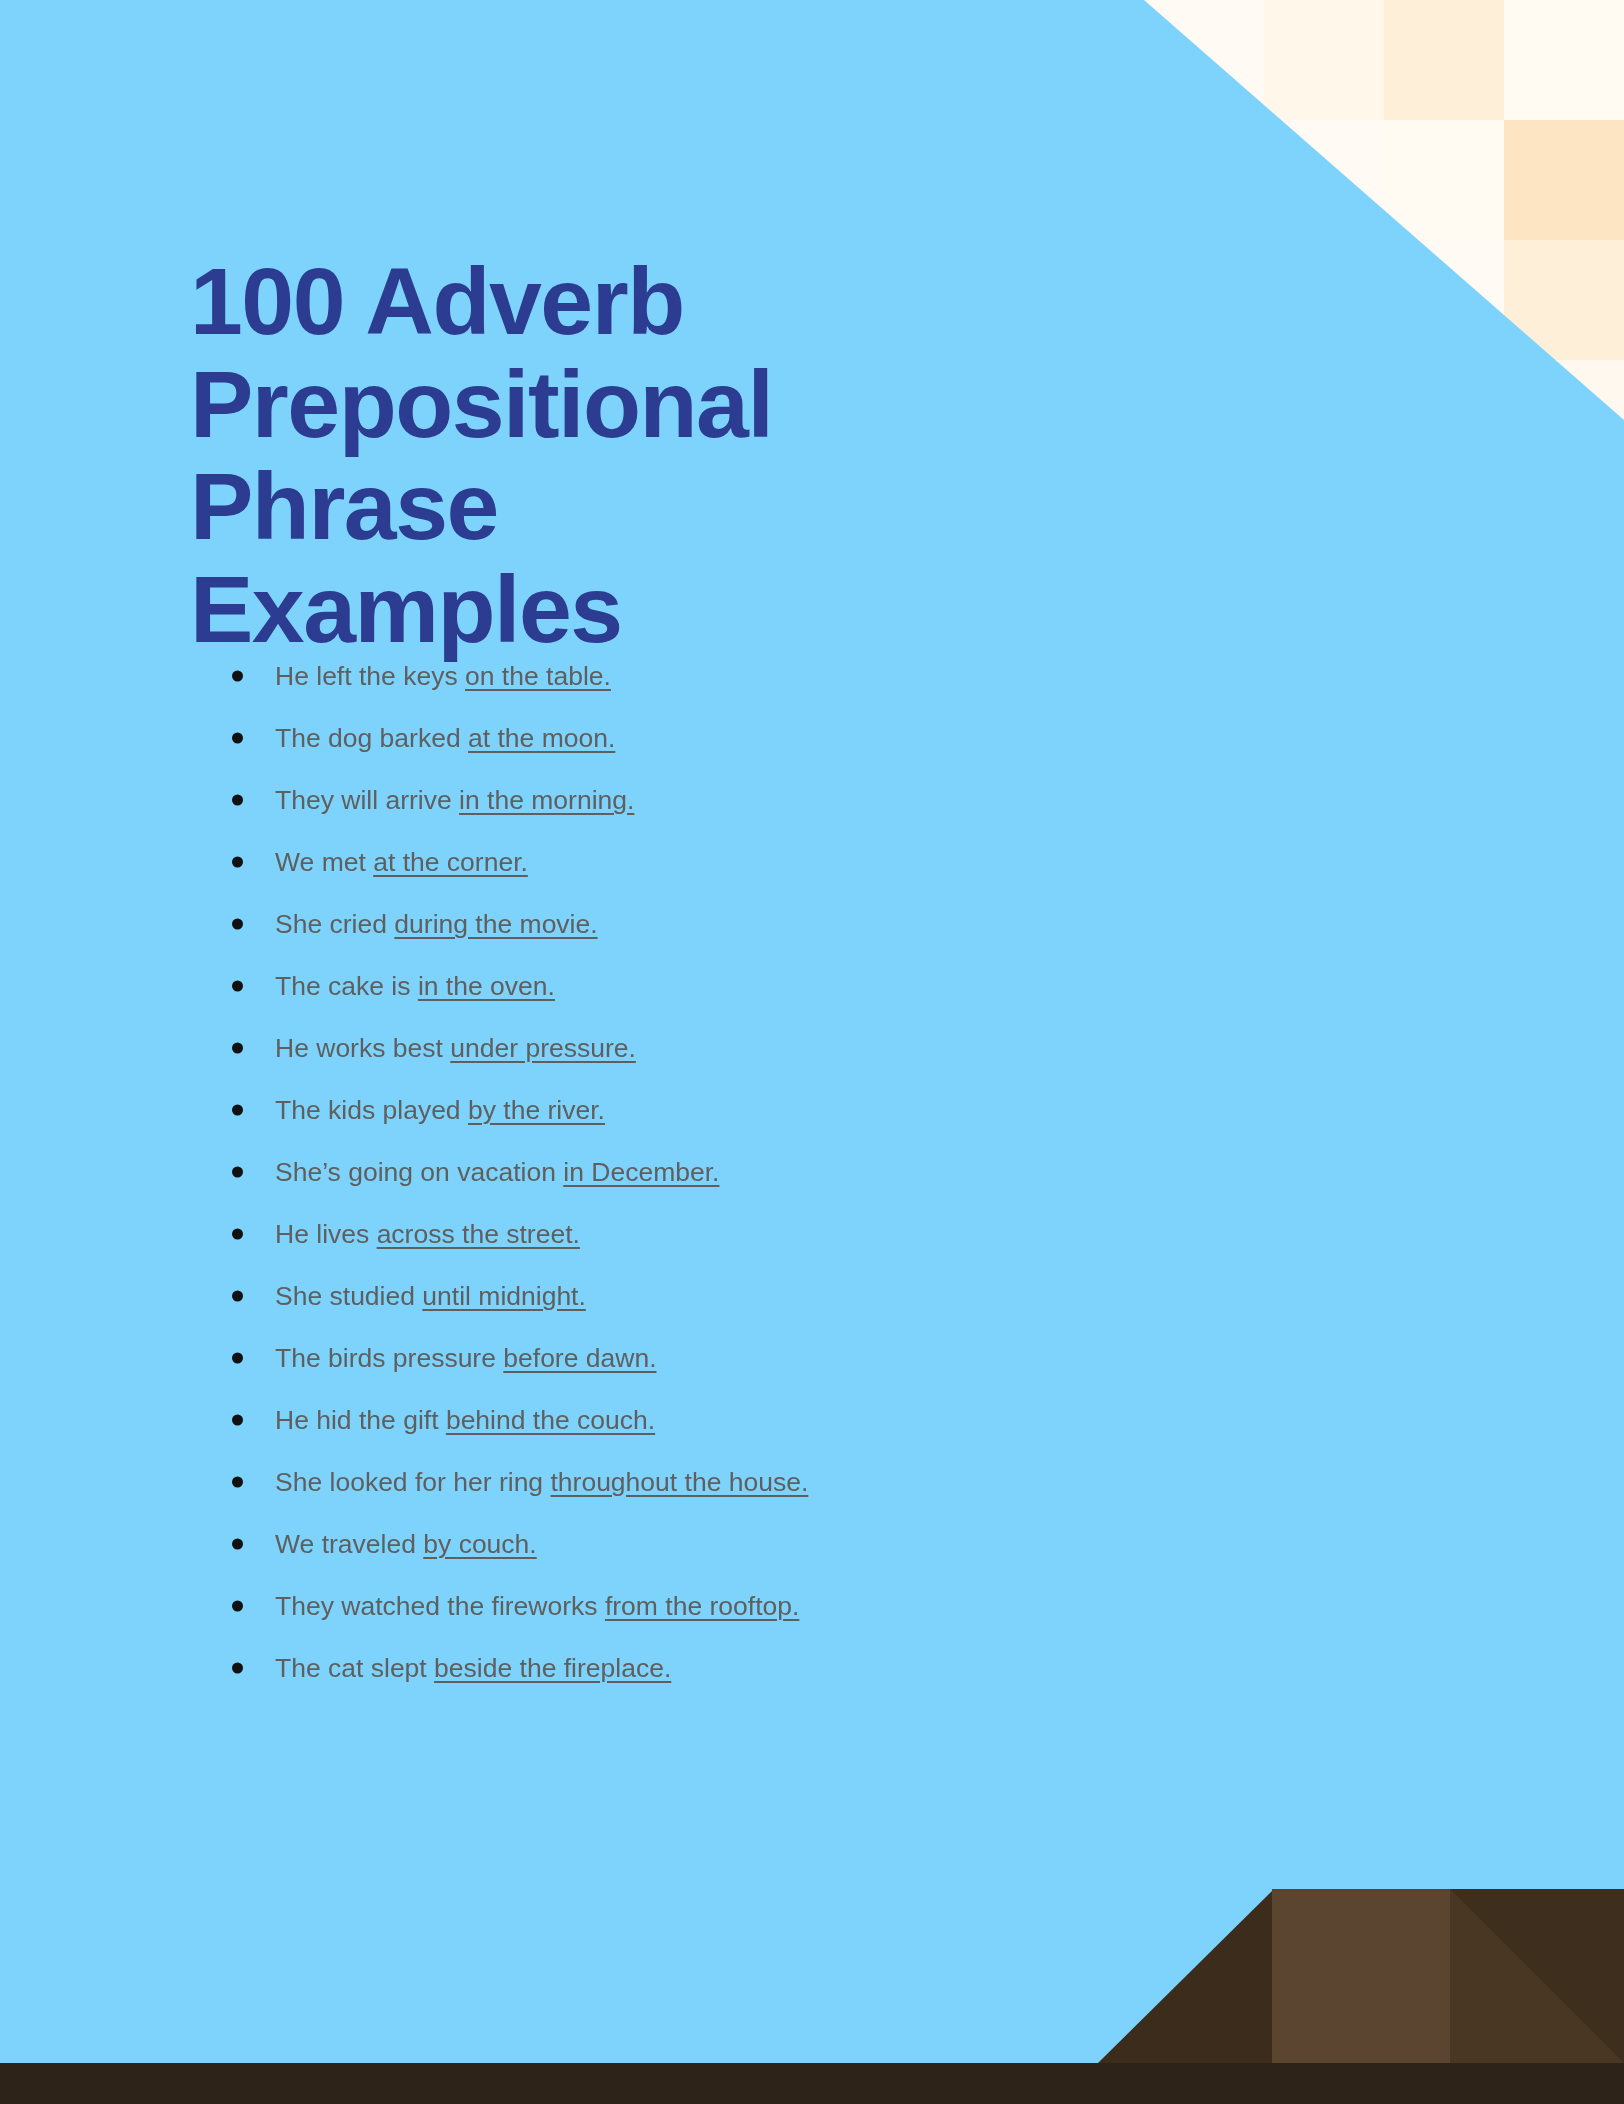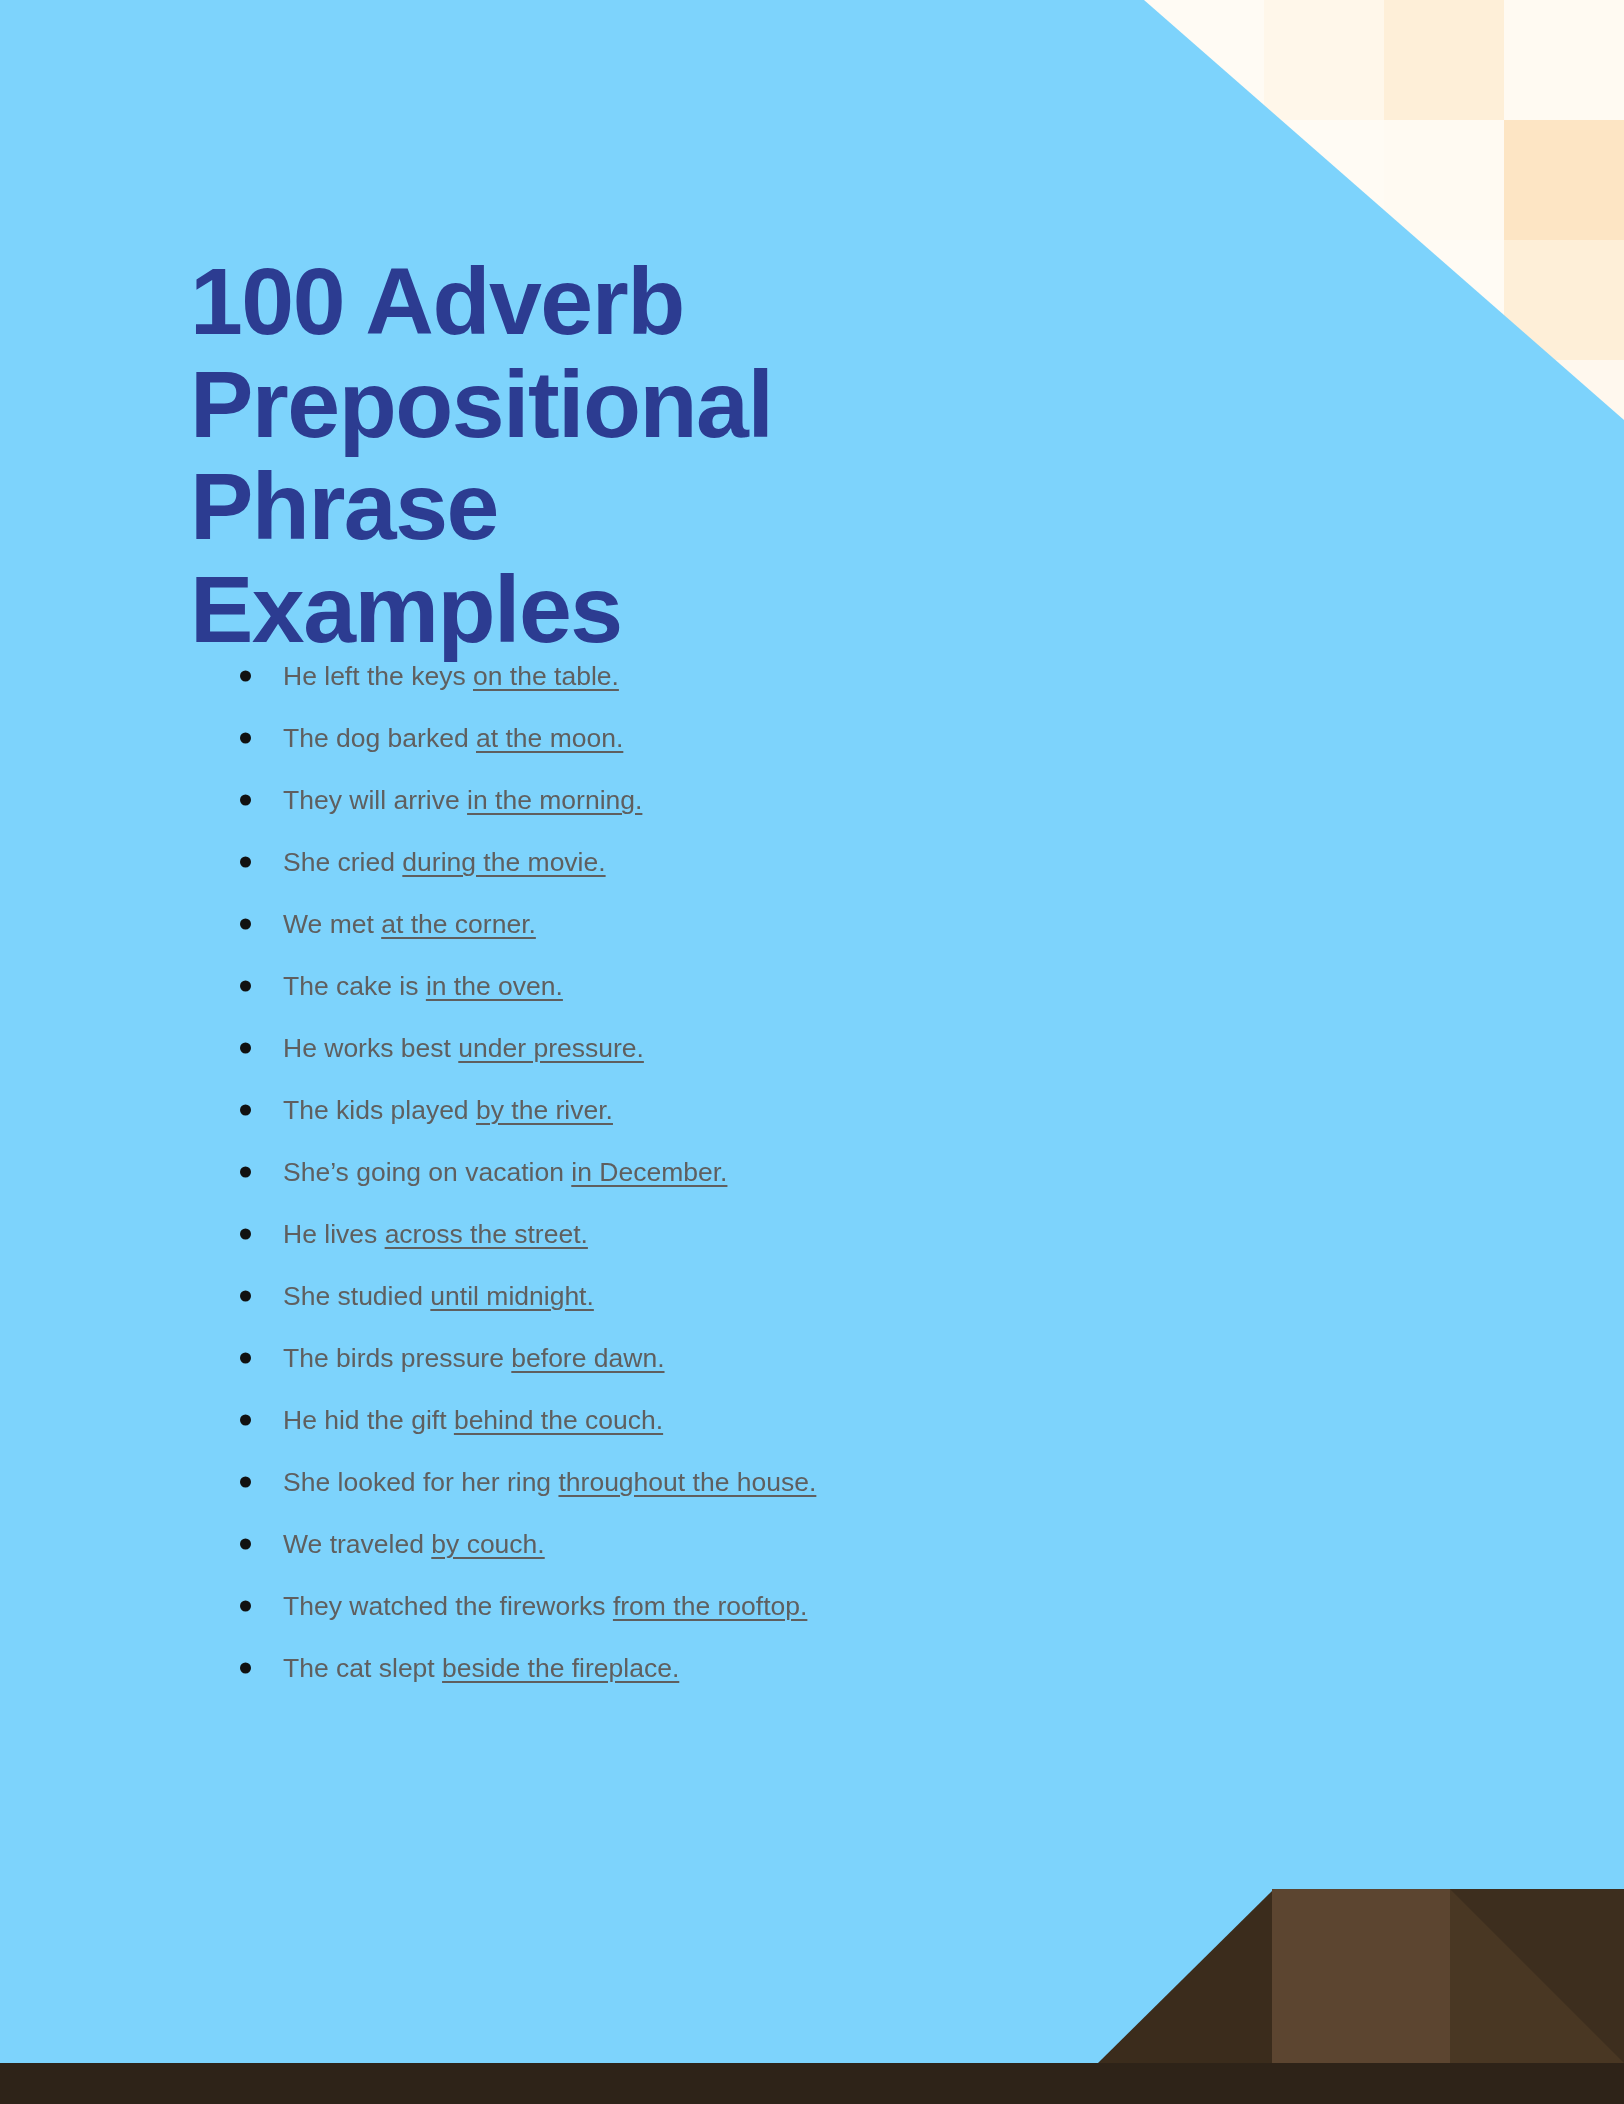--- a/index.html
+++ b/index.html
@@ -89,21 +89,21 @@
     font-weight: 700;
     line-height: 1.08;
     letter-spacing: -1.5px;
     color: #2C3C91;
   }
   .title .tline { display: block; }
 
   
   .example-list {
     position: absolute;
-    left: 236px;
+    left: 228px;
     top: 645px;
     width: 1200px;
     margin: 0;
     padding: 0;
     list-style: none;
   }
   .example-item {
     position: relative;
     padding-left: 47px;
     height: 62px;
@@ -153,22 +153,22 @@
   <h1 class="title">
     <span class="tline">100 Adverb</span>
     <span class="tline">Prepositional Phrase</span>
     <span class="tline">Examples</span>
   </h1>
 
   <ul class="example-list">
       <li class="example-item"><span class="bullet"></span><span>He left the keys </span><span class="phrase">on the table.</span></li>
       <li class="example-item"><span class="bullet"></span><span>The dog barked </span><span class="phrase">at the moon.</span></li>
       <li class="example-item"><span class="bullet"></span><span>They will arrive </span><span class="phrase">in the morning.</span></li>
+      <li class="example-item"><span class="bullet"></span><span>We met </span><span class="phrase">at the corner.</span></li>
       <li class="example-item"><span class="bullet"></span><span>She cried </span><span class="phrase">during the movie.</span></li>
-      <li class="example-item"><span class="bullet"></span><span>We met </span><span class="phrase">at the corner.</span></li>
       <li class="example-item"><span class="bullet"></span><span>The cake is </span><span class="phrase">in the oven.</span></li>
       <li class="example-item"><span class="bullet"></span><span>He works best </span><span class="phrase">under pressure.</span></li>
       <li class="example-item"><span class="bullet"></span><span>The kids played </span><span class="phrase">by the river.</span></li>
       <li class="example-item"><span class="bullet"></span><span>She’s going on vacation </span><span class="phrase">in December.</span></li>
       <li class="example-item"><span class="bullet"></span><span>He lives </span><span class="phrase">across the street.</span></li>
       <li class="example-item"><span class="bullet"></span><span>She studied </span><span class="phrase">until midnight.</span></li>
       <li class="example-item"><span class="bullet"></span><span>The birds pressure </span><span class="phrase">before dawn.</span></li>
       <li class="example-item"><span class="bullet"></span><span>He hid the gift </span><span class="phrase">behind the couch.</span></li>
       <li class="example-item"><span class="bullet"></span><span>She looked for her ring </span><span class="phrase">throughout the house.</span></li>
       <li class="example-item"><span class="bullet"></span><span>We traveled </span><span class="phrase">by couch.</span></li>

